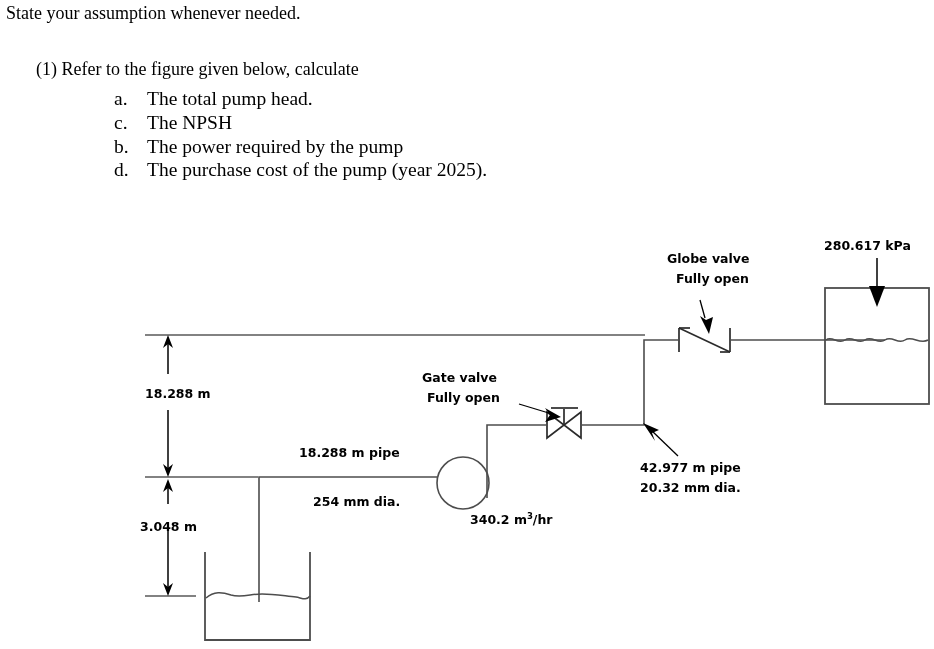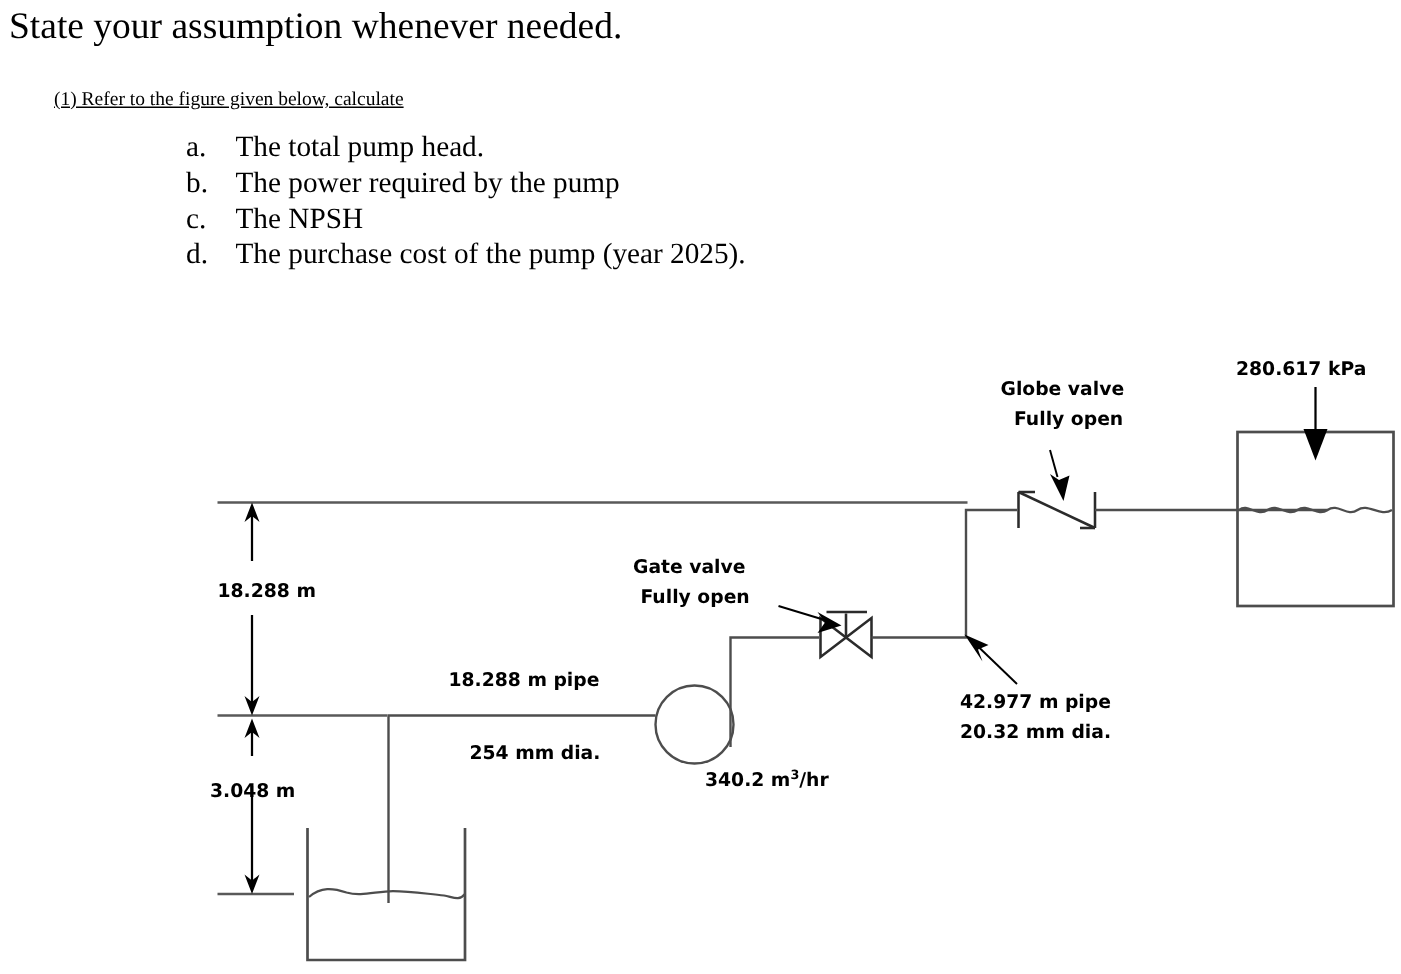--- a/index.html
+++ b/index.html
@@ -21,36 +21,35 @@
   #question-block {
     position: absolute;
     left: 0;
     top: 0;
     width: 934px;
   }
   .intro-line {
     position: absolute;
     left: 6px;
     top: 2px;
-    font-size: 25px;
+    font-size: 18px;
     line-height: 1.25;
     white-space: nowrap;
   }
   .prompt-line {
     position: absolute;
     left: 36px;
     top: 58px;
-    font-size: 13px;
+    font-size: 18px;
     line-height: 1.25;
     white-space: nowrap;
-    text-decoration: underline;
   }
   #sub-list {
     position: absolute;
-    left: 124px;
+    left: 114px;
     top: 87px;
     margin: 0;
     padding: 0;
     list-style: none;
   }
   #sub-list li {
     font-size: 19.5px;
     line-height: 23.8px;
     white-space: nowrap;
     display: block;
@@ -124,22 +123,22 @@
   }
 </style>
 </head>
 <body>
 
 <div id="question-block">
   <div class="intro-line">State your assumption whenever needed.</div>
   <div class="prompt-line">(1) Refer to the figure given below, calculate</div>
   <ul id="sub-list">
     <li><span class="li-marker">a.</span><span>The total pump head.</span></li>
+    <li><span class="li-marker">c.</span><span>The NPSH</span></li>
     <li><span class="li-marker">b.</span><span>The power required by the pump</span></li>
-    <li><span class="li-marker">c.</span><span>The NPSH</span></li>
     <li><span class="li-marker">d.</span><span>The purchase cost of the pump (year 2025).</span></li>
   </ul>
 </div>
 
 <div id="diagram">
 <svg width="934" height="415" viewBox="0 0 934 415" xmlns="http://www.w3.org/2000/svg">
 
   <path class="refline" d="M145 101 L645 101"></path>
   <path class="refline" d="M145 243 L258 243"></path>
   <path class="refline" d="M145 362 L196 362"></path>

